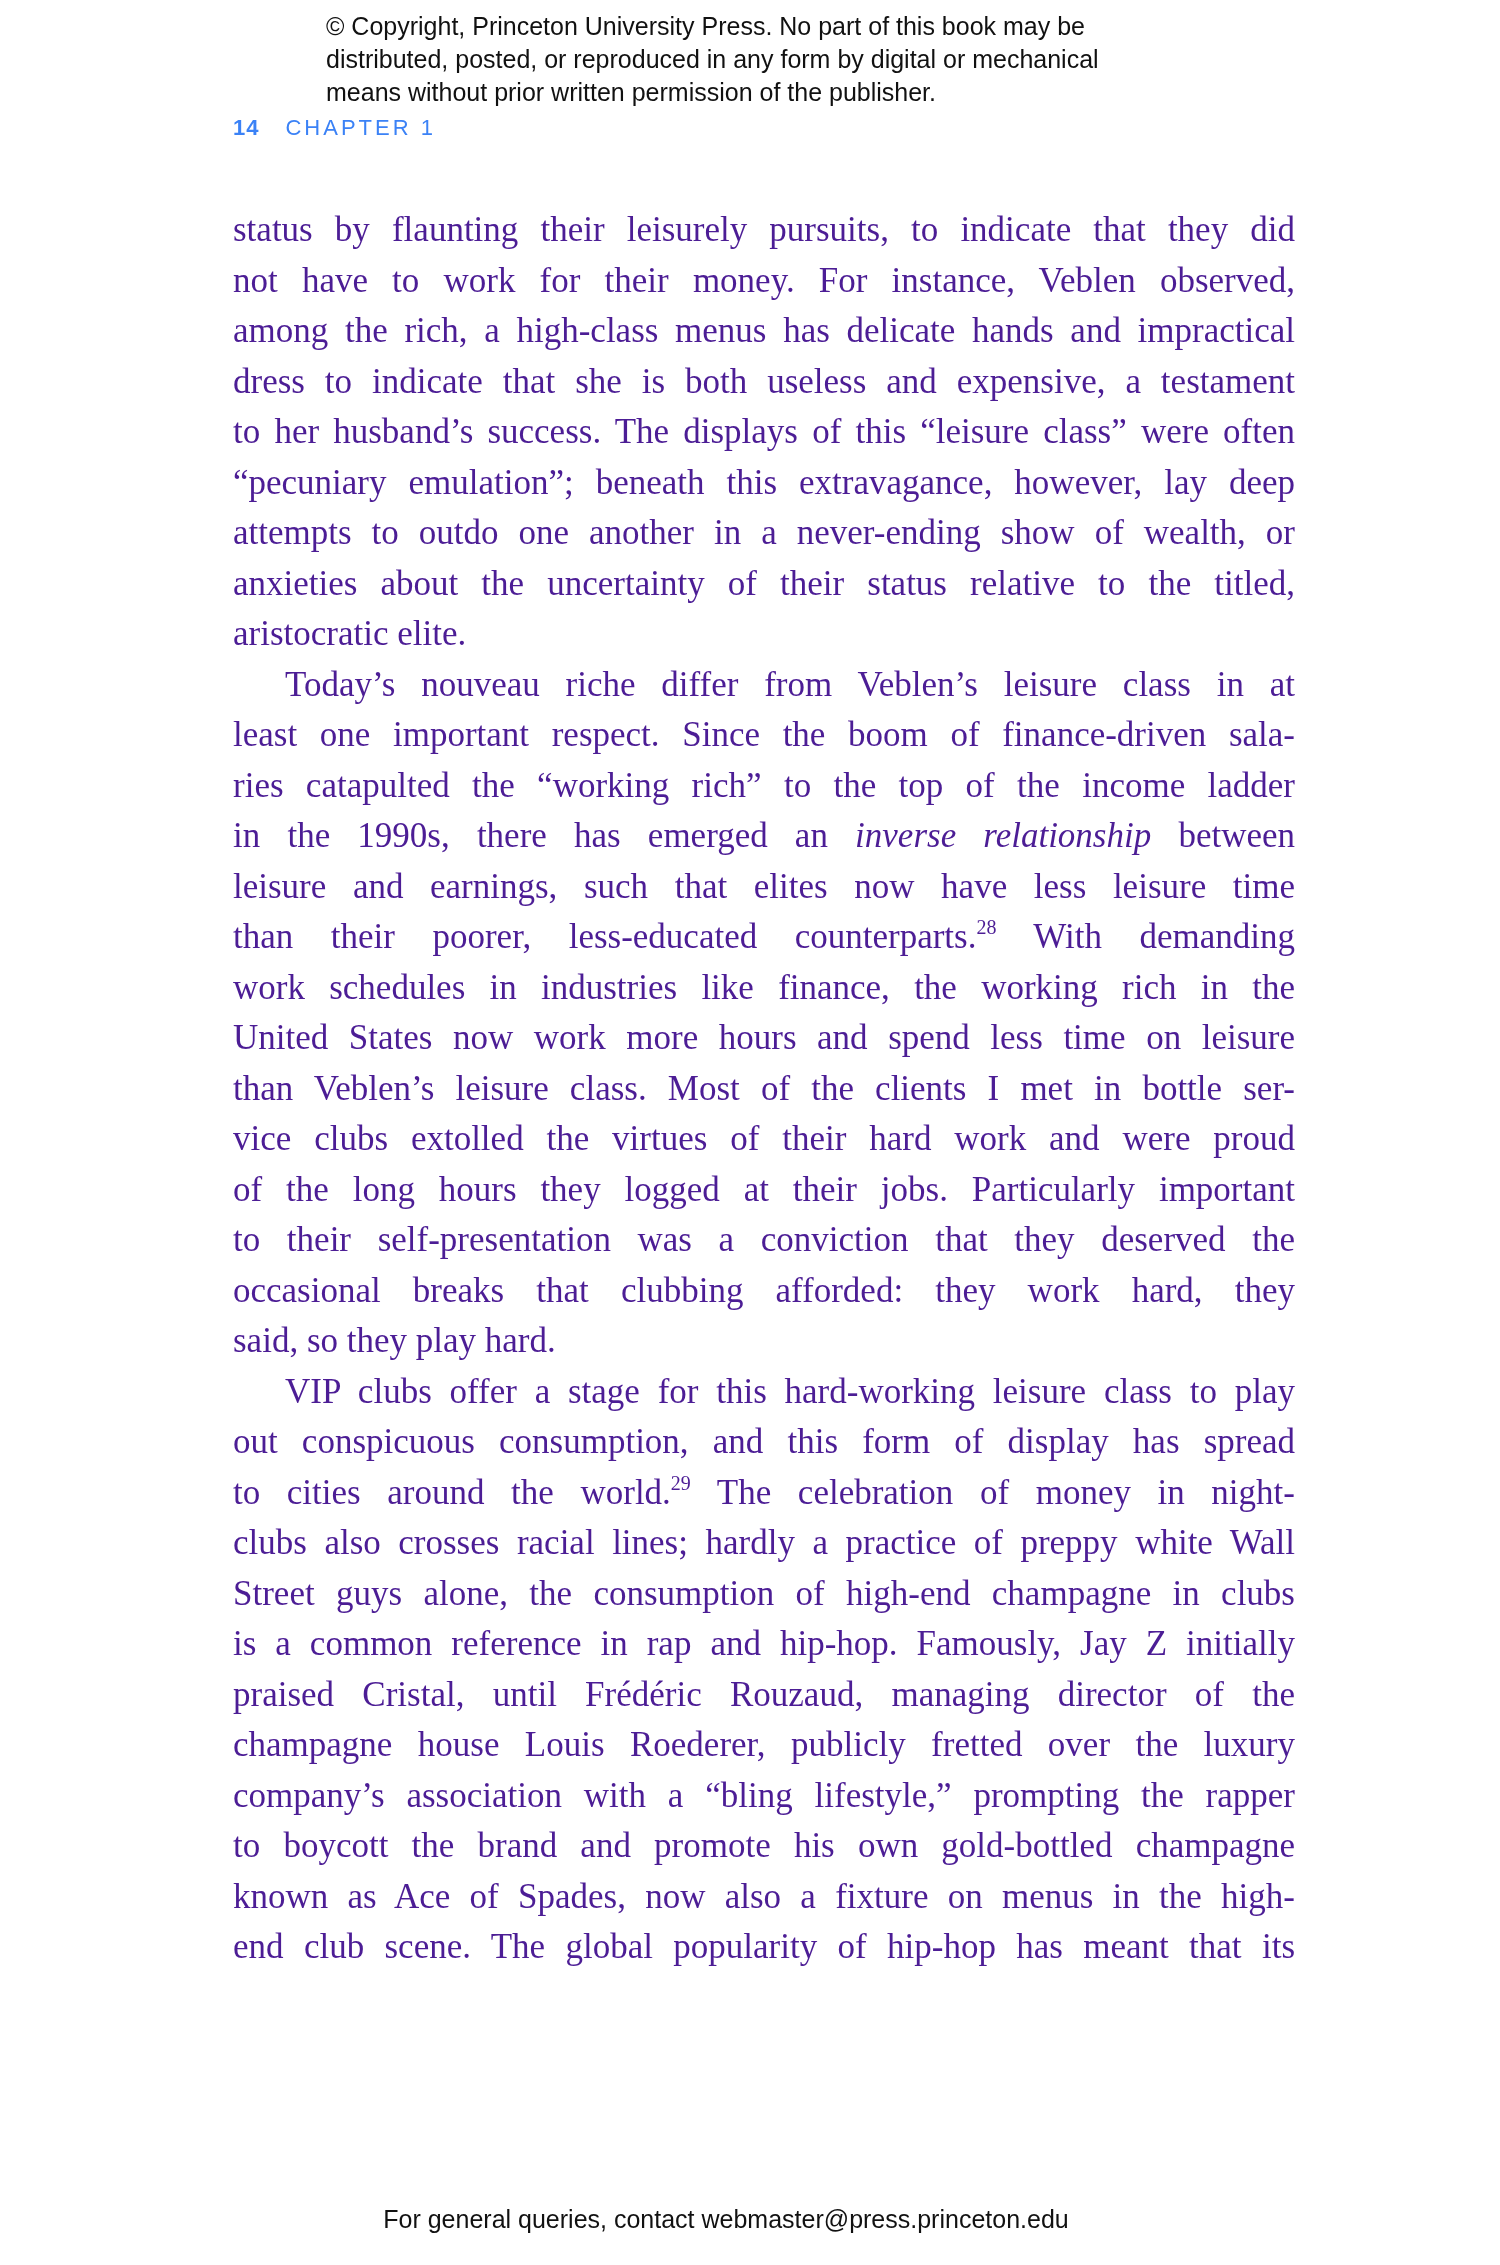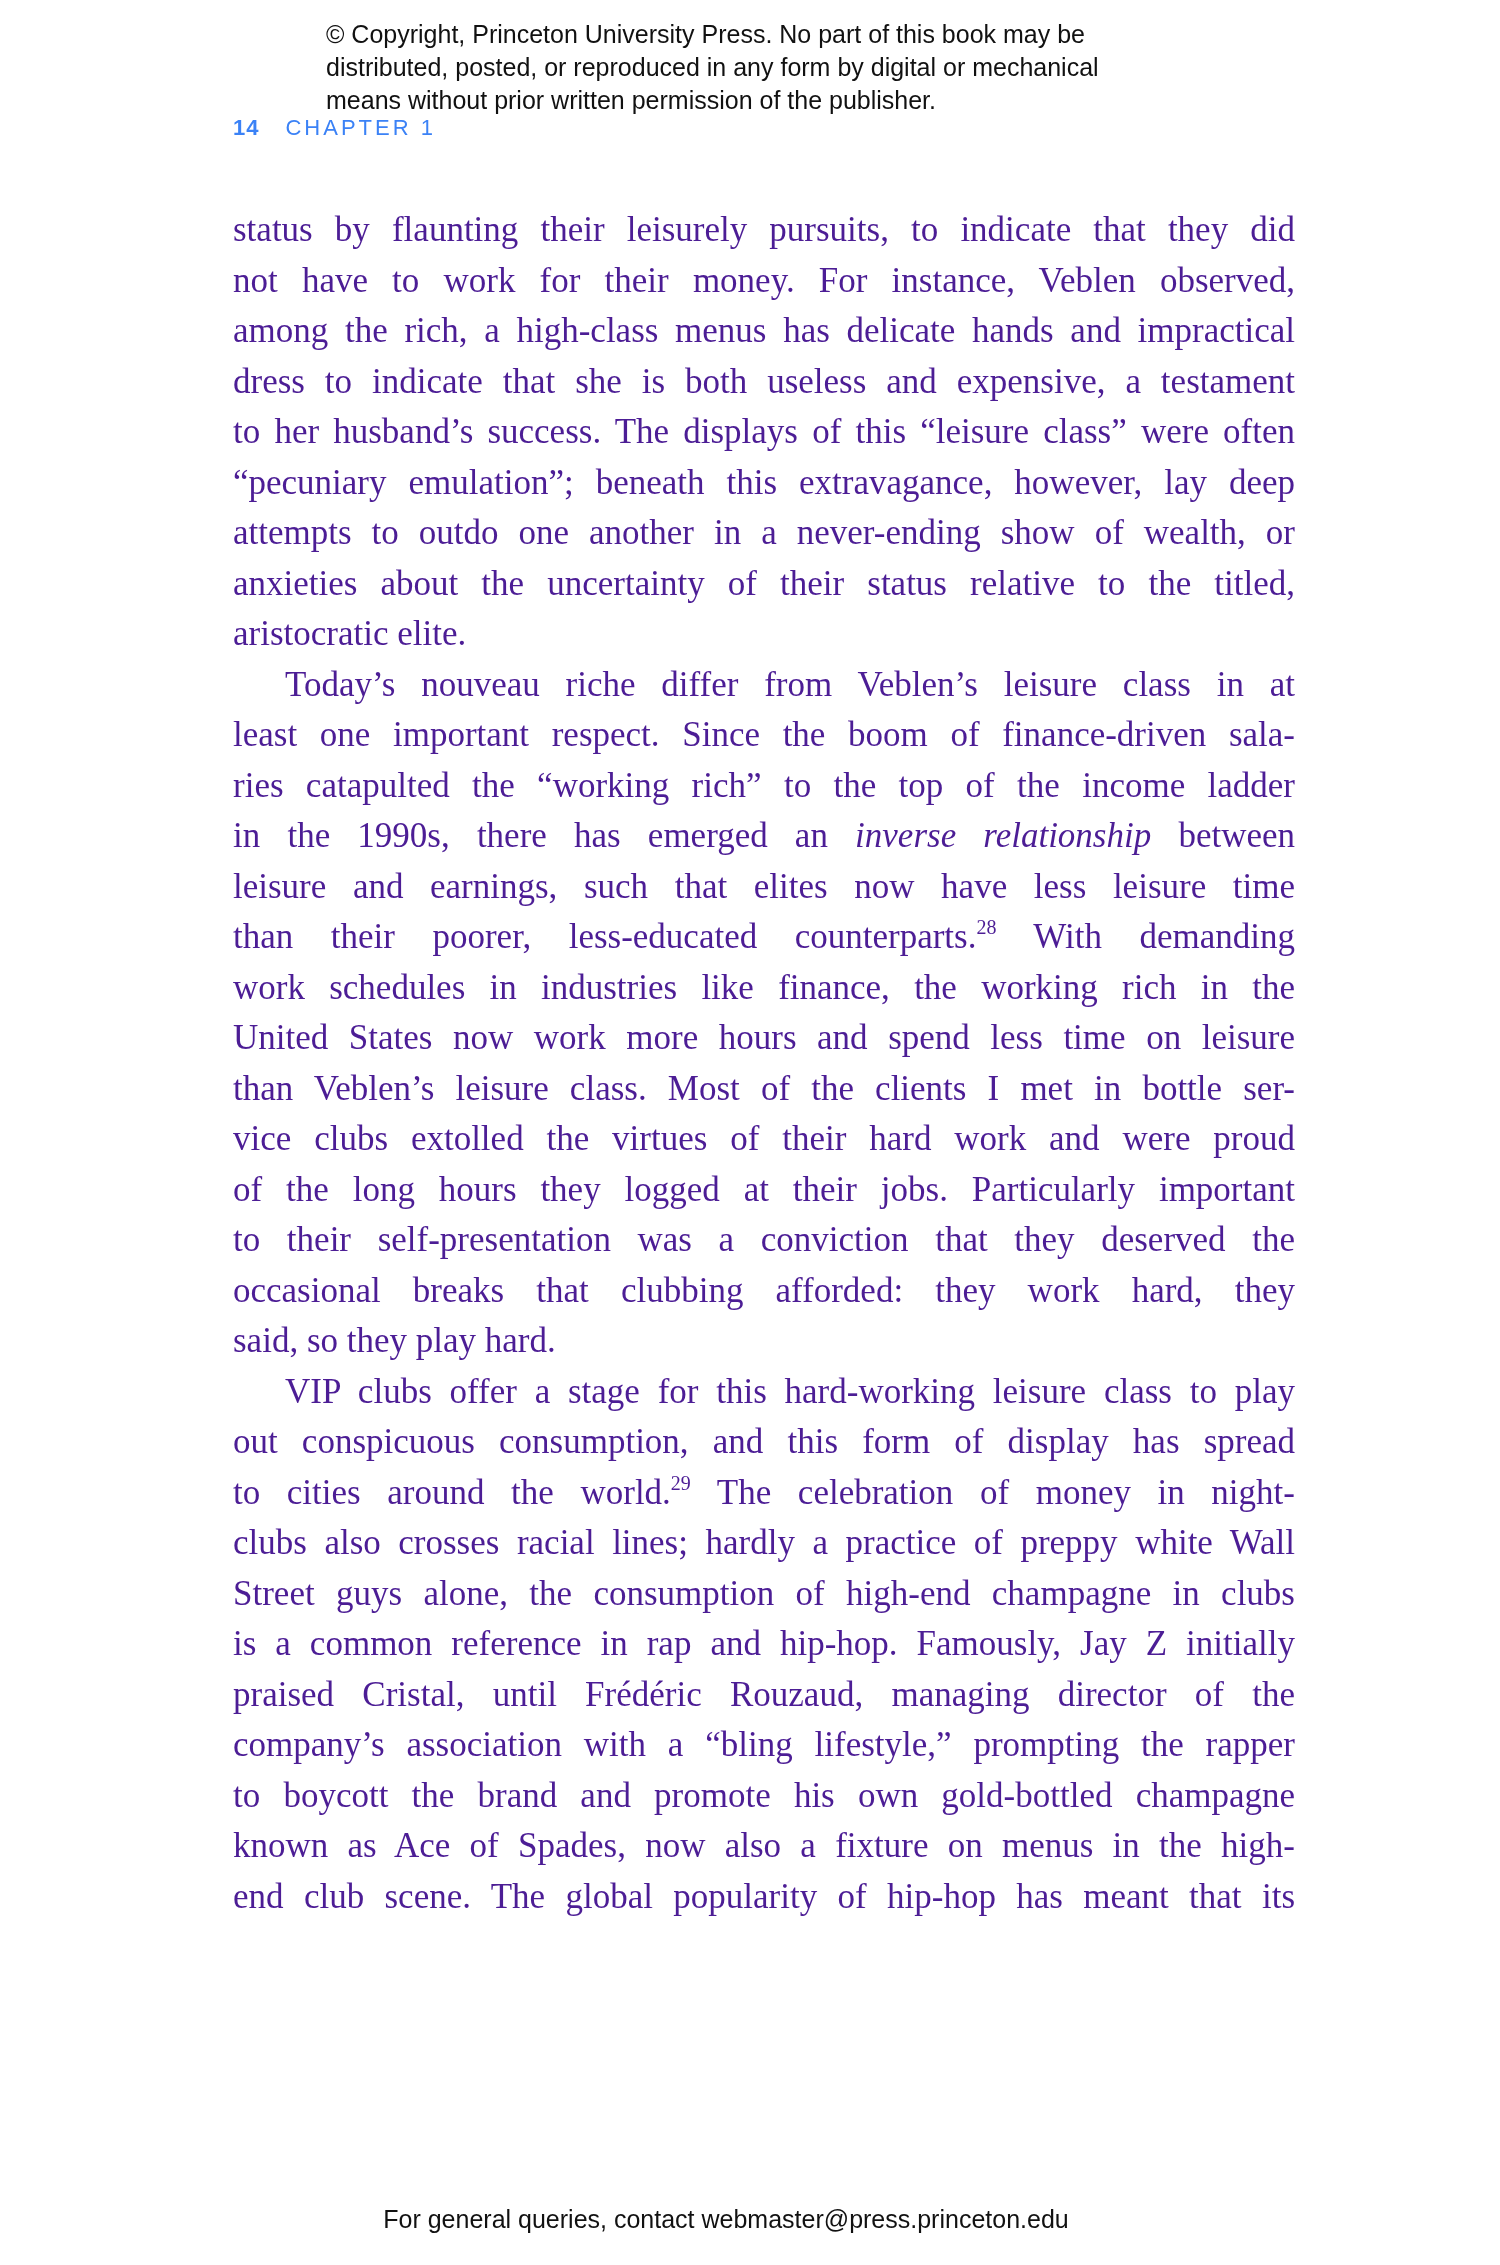--- a/index.html
+++ b/index.html
@@ -1,18 +1,18 @@
 <!DOCTYPE html>
 <html><head>
 <meta charset="utf-8">
 <style>
   html, body { margin: 0; padding: 0; background: #ffffff; }
   body { width: 1500px; height: 2265px; position: relative; overflow: hidden; color: #1a1a1a; }
   .copyright {
-    position: absolute; left: 326px; top: 18px; width: 900px;
+    position: absolute; left: 326px; top: 10px; width: 900px;
     font-family: "Liberation Sans", sans-serif; font-size: 25px; line-height: 33px; color: #111;
   }
   .copyright div { white-space: nowrap; }
   .running-head {
     position: absolute; left: 233px; top: 115px;
     font-family: "Liberation Sans", sans-serif; font-size: 22px; letter-spacing: 3px; color: #3b82f6;
   }
   .running-head .pg { font-weight: bold; letter-spacing: 1px; margin-right: 26px; }
   .body-text {
     position: absolute; left: 233px; top: 205px; width: 1062px;
@@ -65,19 +65,20 @@
   <div class="line">to their self-presentation was a conviction that they deserved the</div>
   <div class="line">occasional breaks that clubbing afforded: they work hard, they</div>
   <div class="line last">said, so they play hard.</div>
   <div class="line indent">VIP clubs offer a stage for this hard-working leisure class to play</div>
   <div class="line">out conspicuous consumption, and this form of display has spread</div>
   <div class="line"><span>to cities around the world.</span><sup>29</sup><span> The celebration of money in night-</span></div>
   <div class="line">clubs also crosses racial lines; hardly a practice of preppy white Wall</div>
   <div class="line">Street guys alone, the consumption of high-end champagne in clubs</div>
   <div class="line">is a common reference in rap and hip-hop. Famously, Jay Z initially</div>
   <div class="line">praised Cristal, until Frédéric Rouzaud, managing director of the</div>
+  <div class="line">champagne house Louis Roederer, publicly fretted over the luxury</div>
   <div class="line">company’s association with a “bling lifestyle,” prompting the rapper</div>
   <div class="line">to boycott the brand and promote his own gold-bottled champagne</div>
   <div class="line">known as Ace of Spades, now also a fixture on menus in the high-</div>
   <div class="line">end club scene. The global popularity of hip-hop has meant that its</div>
 </div>
 
 <div class="footer">For general queries, contact webmaster@press.princeton.edu</div>
 
 </body></html>

